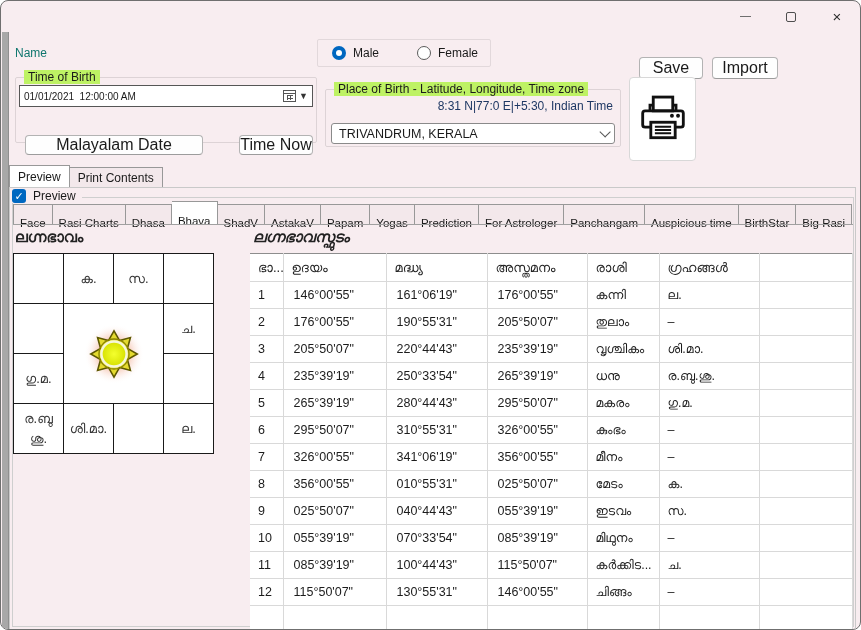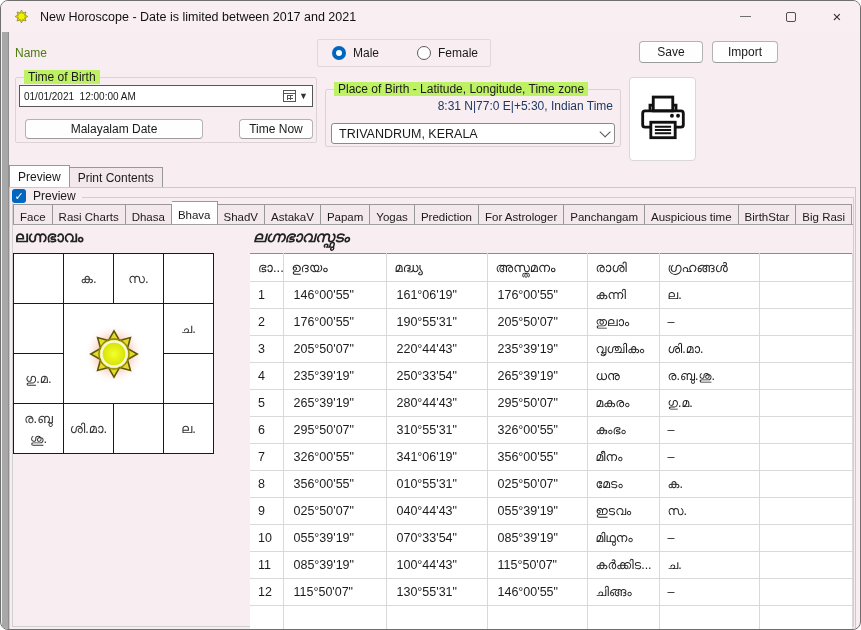--- a/index.html
+++ b/index.html
@@ -10,25 +10,25 @@
   .titlebar{position:absolute;left:0;top:0;width:100%;height:31px;background:#f9eef1;display:flex;align-items:center;}
   .titlebar .appicon{margin-left:12px;width:17px;height:17px;}
   .titlebar .title{margin-left:10px;font-size:12.5px;color:#111;}
   .caption{position:absolute;right:0;top:0;height:31px;display:flex;}
   .capbtn{width:46px;height:31px;display:flex;align-items:center;justify-content:center;}
   .minline{width:11px;height:1px;background:#6f6f6f;}
   .maxbox{width:10px;height:10px;border:1.2px solid #4e4e4e;border-radius:2px;}
   .closex{font-size:15px;color:#2e2e2e;line-height:1;}
   .leftstrip{position:absolute;left:1px;top:31px;width:7px;height:598px;background:#a8a8a8;border-right:1px solid #8f8f8f;}
   
-  .lbl{position:absolute;font-size:12px;color:#4d7c0f;}
+  .lbl{position:absolute;font-size:12px;color:#0f766e;}
   .txtbox{position:absolute;background:#fff;border:1px solid #7a7a7a;border-radius:2px;
     font-family:"Liberation Sans",sans-serif;font-size:12px;color:#222;padding:0 5px;}
   .btn{position:absolute;background:#fefefe;border:1px solid #b3b3b3;border-bottom-color:#9c9c9c;
-    border-radius:4px;font-size:12px;color:#1a1a1a;display:flex;align-items:center;justify-content:center;}
+    border-radius:4px;font-size:16px;color:#1a1a1a;display:flex;align-items:center;justify-content:center;margin-top:16px;}
   .genderbox{position:absolute;left:316px;top:38px;width:174px;height:28px;border:1px solid #e2d8db;border-radius:2px;
     display:flex;align-items:center;}
   .radio{width:14px;height:14px;border-radius:50%;}
   .radio.on{background:#0067c0;position:relative;}
   .radio.on::after{content:"";position:absolute;left:4px;top:4px;width:6px;height:6px;border-radius:50%;background:#fff;}
   .radio.off{background:#fff;border:1px solid #5c5c5c;}
   .radlbl{margin-left:7px;}
   .groupbox{position:absolute;border:1px solid #ddd3d6;border-radius:2px;}
   .legend{position:absolute;top:-8px;left:8px;background:#bef264;padding:0 4px;font-size:12px;color:#1a1a1a;white-space:nowrap;}
   .datefield{position:absolute;left:18px;top:84px;width:294px;height:22px;background:#fff;border:1px solid #565656;
@@ -45,21 +45,21 @@
   .combo{position:absolute;background:#fff;border:1px solid #8a8a8a;border-radius:3px;display:flex;align-items:center;padding:0 7px;font-size:12.5px;}
   .combo .chev{margin-left:auto;width:8px;height:8px;border-right:1.4px solid #555;border-bottom:1.4px solid #555;
     transform:rotate(45deg) translateY(-3px);}
   .printbtn{position:absolute;left:628px;top:76px;width:67px;height:84px;background:#fff;border:1px solid #d8d8d8;
     border-radius:4px;display:flex;align-items:center;justify-content:center;}
   
   .tabs{position:absolute;display:flex;align-items:flex-end;}
   .tab{border:1px solid #989898;background:#f3e8eb;padding:0 8px;height:21px;line-height:20px;white-space:nowrap;}
   .tab + .tab{border-left:none;}
   .tab.active{background:#fff;height:23px;line-height:22px;border-bottom:1px solid #fff;}
-  .tabs2 .tab{font-size:11.5px;padding:2px 6px;}
+  .tabs2 .tab{font-size:11.5px;padding:8px 6px;}
   .tabs2 .tab.active{height:24px;line-height:23px;}
   .panel-outer{position:absolute;left:8px;top:186px;width:847px;height:443px;border:1px solid #c9c9c9;}
   .panel-inner{position:absolute;left:11px;top:196px;width:842px;height:430px;border:1px solid #cfcfcf;}
   .tabline2{position:absolute;left:12px;top:223px;width:840px;height:1px;background:#a0a0a0;}
   .checkrow{position:absolute;left:11px;top:188px;display:flex;align-items:center;background:#f8edf0;padding:0 6px 0 0;}
   .checkbox{width:14px;height:14px;background:#0067c0;border-radius:3px;color:#fff;font-size:11px;line-height:14px;
     text-align:center;margin-right:7px;}
   
   .charttitle{position:absolute;left:14px;top:227px;font-size:15px;font-weight:bold;color:#222;}
   .rasichart{position:absolute;left:12px;top:252px;width:201px;height:201px;display:grid;
@@ -76,27 +76,20 @@
   table.bhava th{height:28px;font-size:13px;color:#222;}
   table.bhava td.num{padding-left:10px;}
   table.bhava tr td:first-child,table.bhava th:first-child{border-left:none;}
   table.bhava tr td:last-child,table.bhava th:last-child{border-right:1px solid #d9d9d9;}
 </style>
 </head>
 <body>
 
 <div class="window">
 
-  <div class="titlebar">
-    <svg class="appicon" viewBox="0 0 64 64">
-      <path d="M56,32 45.86,37.74 48.97,48.97 37.74,45.86 32,56 26.26,45.86 15.03,48.97 18.14,37.74 8,32 18.14,26.26 15.03,15.03 26.26,18.14 32,8 37.74,18.14 48.97,15.03 45.86,26.26 Z" fill="#e8df2d" stroke="#6b6400" stroke-width="2"></path>
-      <circle cx="32" cy="32" r="14" fill="#eef200" stroke="#8a8400" stroke-width="2"></circle>
-    </svg>
-    <span class="title">New Horoscope - Date is limited between 2017 and 2021</span>
-  </div>
   <div class="caption">
     <div class="capbtn">
         <div class="minline"></div>
       </div>
     <div class="capbtn">
         <div class="maxbox"></div>
       </div>
     <div class="capbtn">
         <span class="closex">×</span>
       </div>

